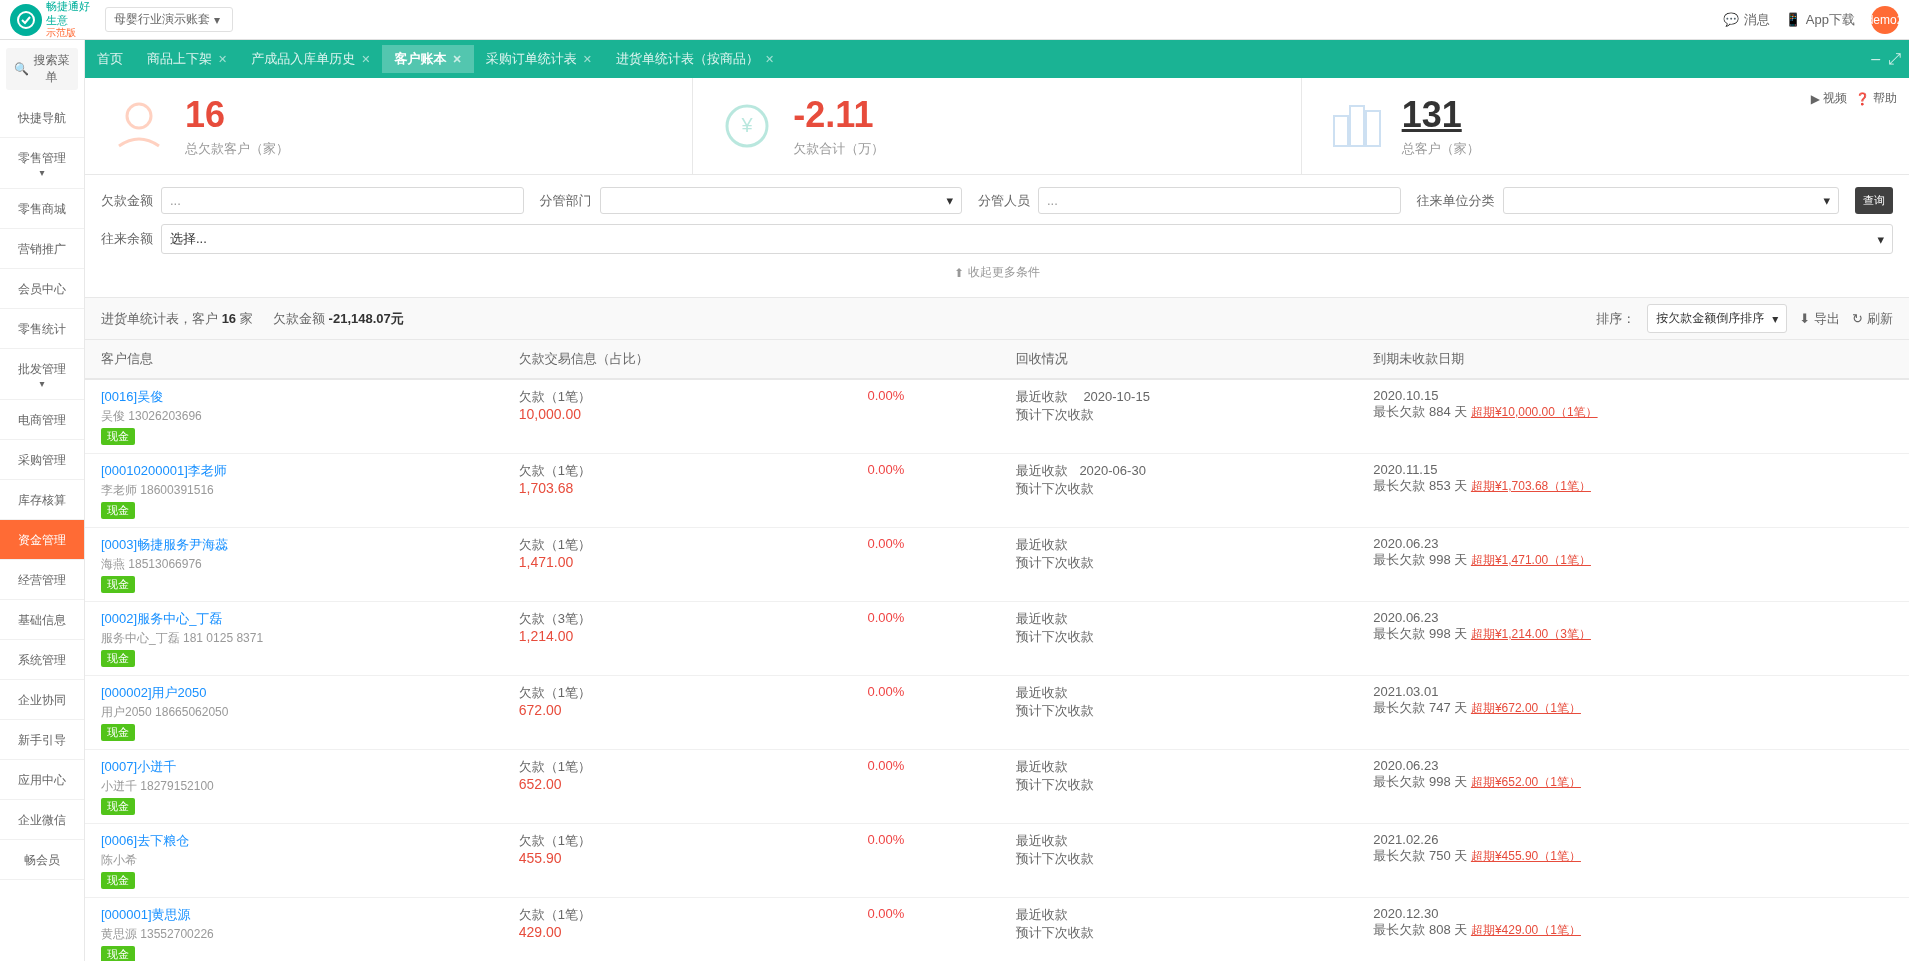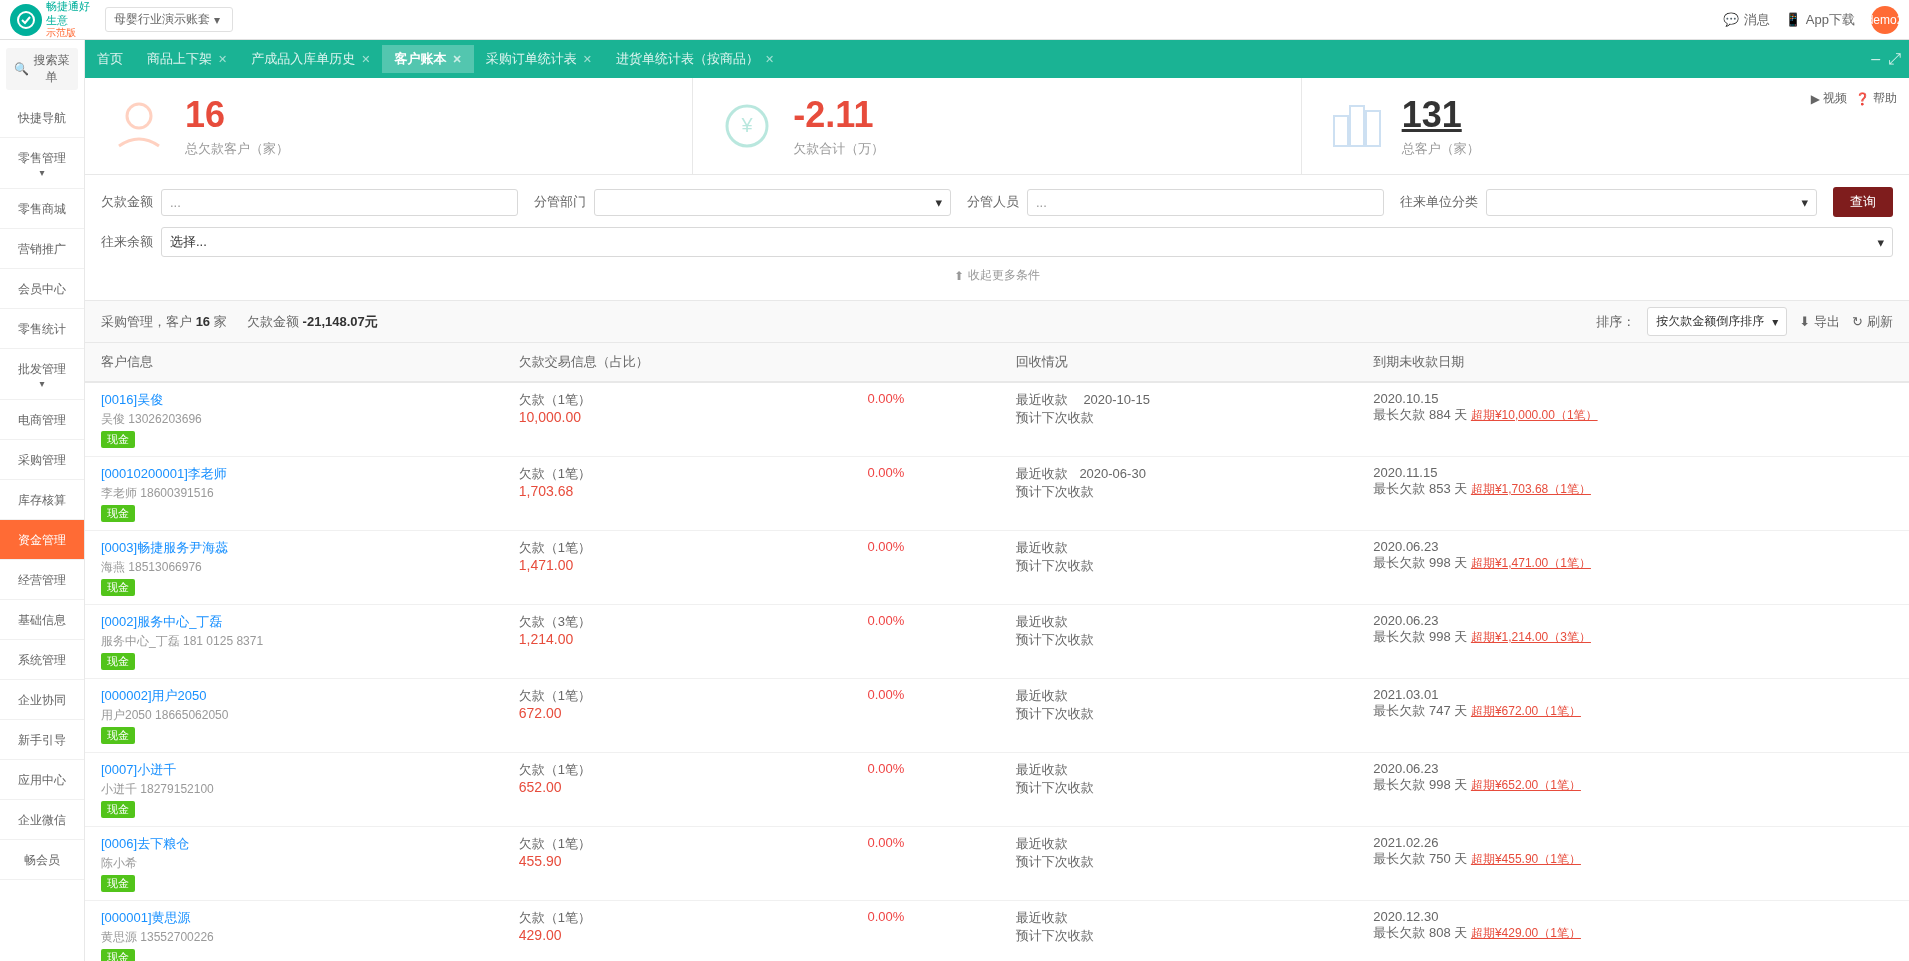--- a/index.html
+++ b/index.html
@@ -54,21 +54,21 @@
     .stat-top-right span { cursor: pointer; display: flex; align-items: center; gap: 3px; }
 
     
     .filter-area { background: #fff; padding: 12px 16px; border-bottom: 1px solid #e8e8e8; flex-shrink: 0; }
     .filter-row { display: flex; align-items: center; gap: 16px; margin-bottom: 10px; }
     .filter-item { display: flex; align-items: center; gap: 8px; flex: 1; }
     .filter-label { font-size: 13px; color: #666; white-space: nowrap; flex-shrink: 0; }
     .filter-input { flex: 1; border: 1px solid #d9d9d9; border-radius: 3px; padding: 5px 8px; font-size: 13px; color: #333; display: flex; align-items: center; justify-content: space-between; cursor: pointer; background: #fff; min-width: 120px; }
     .filter-input-text { color: #999; font-size: 13px; }
     .filter-select { flex: 1; border: 1px solid #d9d9d9; border-radius: 3px; padding: 5px 8px; font-size: 13px; color: #333; display: flex; align-items: center; justify-content: space-between; cursor: pointer; background: #fff; }
-    .btn-query { background: #7f1d1d; color: white; border: none; border-radius: 3px; padding: 6px 17px; font-size: 13px; cursor: pointer; }
+    .btn-query { background: #404040; color: white; border: none; border-radius: 3px; padding: 6px 8px; font-size: 11px; cursor: pointer; }
     .collapse-btn { display: flex; align-items: center; justify-content: center; gap: 4px; font-size: 12px; color: #999; cursor: pointer; margin: 4px 0; }
 
     
     .result-bar { display: flex; align-items: center; justify-content: space-between; background: #f9f9f9; border-bottom: 1px solid #e8e8e8; padding: 6px 16px; flex-shrink: 0; }
     .result-info { font-size: 13px; color: #666; }
     .result-info span.highlight { color: #333; font-weight: bold; }
     .result-actions { display: flex; align-items: center; gap: 12px; font-size: 13px; color: #666; }
     .result-action { cursor: pointer; display: flex; align-items: center; gap: 4px; }
 
     
@@ -326,21 +326,21 @@
             </div>
           </div>
           <div class="collapse-btn">
             <span>⬆</span>
             <span>收起更多条件</span>
           </div>
         </div>
 
         <div class="result-bar">
           <div class="result-info">
-            <span>采购管理，客户</span>
+            <span>进货单统计表，客户</span>
             <span class="highlight">16</span>
             <span>家</span>
             <span>　</span>
             <span>欠款金额</span>
             <span class="highlight">-21,148.07元</span>
           </div>
           <div class="result-actions">
             <span>排序：</span>
             <div class="filter-select" style="min-width:140px; font-size:12px;">
               <span>按欠款金额倒序排序</span>

